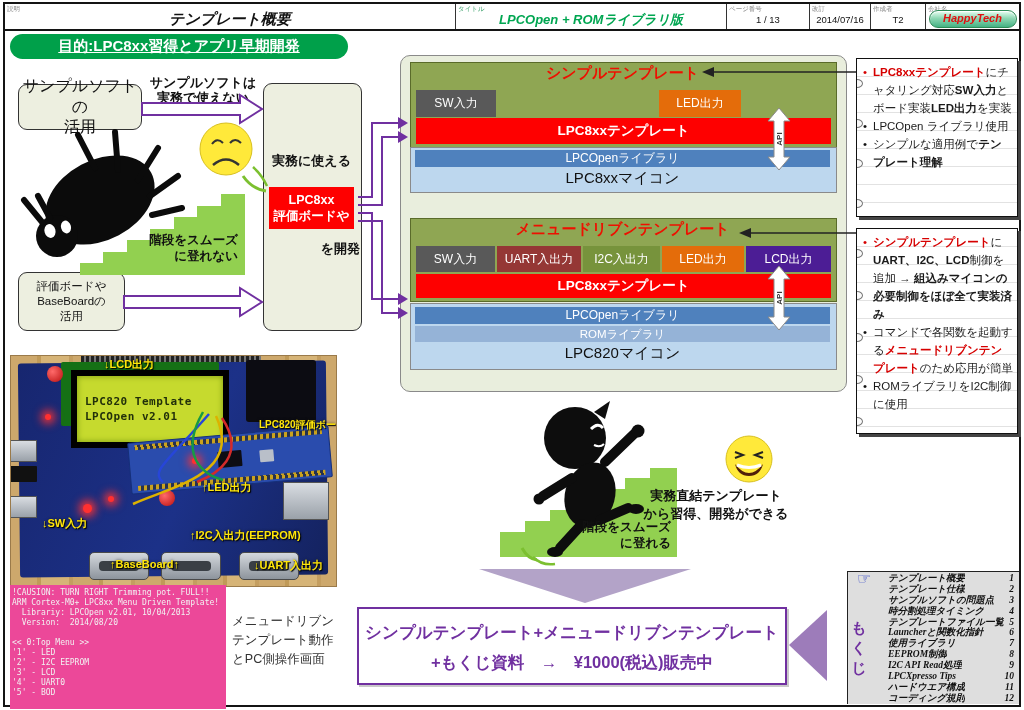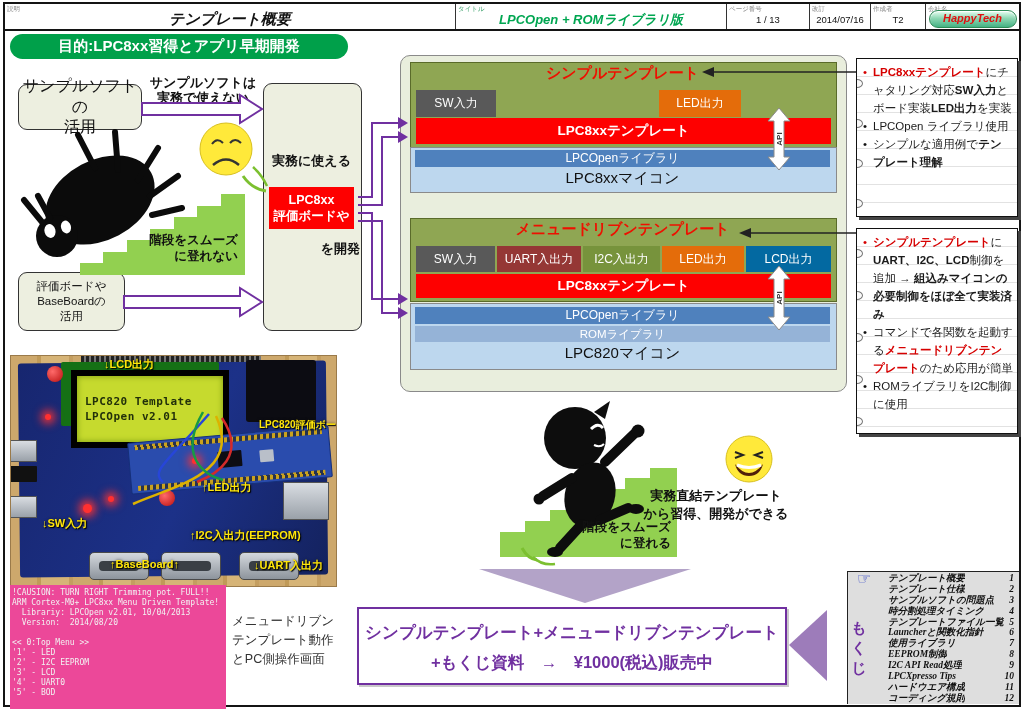--- a/index.html
+++ b/index.html
@@ -18,21 +18,21 @@
   .hlabel{position:absolute;left:2px;top:1px;font-size:6.5px;color:#888;}
   .hval{position:absolute;left:0;right:0;top:6px;text-align:center;}
   #doc-title{font-size:15px;font-weight:bold;font-style:italic;}
   #title-val{font-size:13px;font-weight:bold;font-style:italic;color:#00a651;top:7px;}
   .hsmall{font-size:9.5px;top:10px;}
   #logo{display:inline-block;width:86px;height:16px;border-radius:9px;border:1px solid #2e8b57;
         background:linear-gradient(#eafff3,#8fd8b4 45%,#44b183);box-shadow:inset 0 1px 1px #fff;
         color:#e01010;font-weight:bold;font-style:italic;font-size:11px;line-height:15px;text-align:center;}
   
   #badge{left:10px;top:34px;width:338px;height:25px;border-radius:14px;background:#00a04a;
-         color:#fff;font-weight:bold;font-size:15px;}
+         color:#fff;font-weight:bold;font-size:15px;text-decoration:underline;}
   
   .flowbox{background:#edefe0;border:1.5px solid #333;border-radius:9px;font-size:16px;line-height:1.3;}
   
   #bigbox{left:400px;top:55px;width:445px;height:335px;background:#e9eedd;border:1.5px solid #8a8a8a;border-radius:10px;}
   .tplgreen{background:#8fa653;border:1px solid #5a6b2a;}
   .tpltitle{color:#ee1000;font-weight:bold;font-size:15px;text-align:center;}
   .mod{color:#fff;font-size:12px;text-align:center;}
   .redbar{background:#fe0000;color:#fff;font-weight:bold;font-size:13.5px;text-align:center;}
   .bluebox{background:#bdd7ee;border:1px solid #8a8a8a;}
   .libbar{color:#fff;font-size:12px;text-align:center;}
@@ -146,21 +146,21 @@
   <div class="abs bluebox" style="left:410px;top:147px;width:425px;height:44px"></div>
   <div class="abs libbar" style="left:415px;top:150px;width:415px;height:17px;line-height:17px;background:#4f81bd">LPCOpenライブラリ</div>
   <div class="abs mcu" style="left:410px;top:169px;width:425px">LPC8xxマイコン</div>
 
   <div class="abs tplgreen" style="left:410px;top:218px;width:425px;height:82px"></div>
   <div class="abs tpltitle" style="left:410px;top:220px;width:425px">メニュードリブンテンプレート</div>
   <div class="abs mod" style="left:416px;top:246px;width:79px;height:26px;line-height:26px;background:#595959">SW入力</div>
   <div class="abs mod" style="left:497px;top:246px;width:84px;height:26px;line-height:26px;background:#953735">UART入出力</div>
   <div class="abs mod" style="left:583px;top:246px;width:77px;height:26px;line-height:26px;background:#77933c">I2C入出力</div>
   <div class="abs mod" style="left:662px;top:246px;width:82px;height:26px;line-height:26px;background:#e46c0a">LED出力</div>
-  <div class="abs mod" style="left:746px;top:246px;width:85px;height:26px;line-height:26px;background:#0369a1">LCD出力</div>
+  <div class="abs mod" style="left:746px;top:246px;width:85px;height:26px;line-height:26px;background:#4c1d95">LCD出力</div>
   <div class="abs redbar" style="left:416px;top:274px;width:415px;height:24px;line-height:24px">LPC8xxテンプレート</div>
   <div class="abs bluebox" style="left:410px;top:303px;width:425px;height:65px"></div>
   <div class="abs libbar" style="left:415px;top:307px;width:415px;height:17px;line-height:17px;background:#4f81bd">LPCOpenライブラリ</div>
   <div class="abs libbar" style="left:415px;top:326px;width:415px;height:16px;line-height:16px;background:#95b3d7;font-size:11.5px">ROMライブラリ</div>
   <div class="abs mcu" style="left:410px;top:344px;width:425px">LPC820マイコン</div>
 
   <div class="abs note" style="left:856px;top:58px;width:160px;height:157px">
     <span class="ring" style="top:20px"></span>
     <span class="ring" style="top:60px"></span>
     <span class="ring" style="top:100px"></span>

